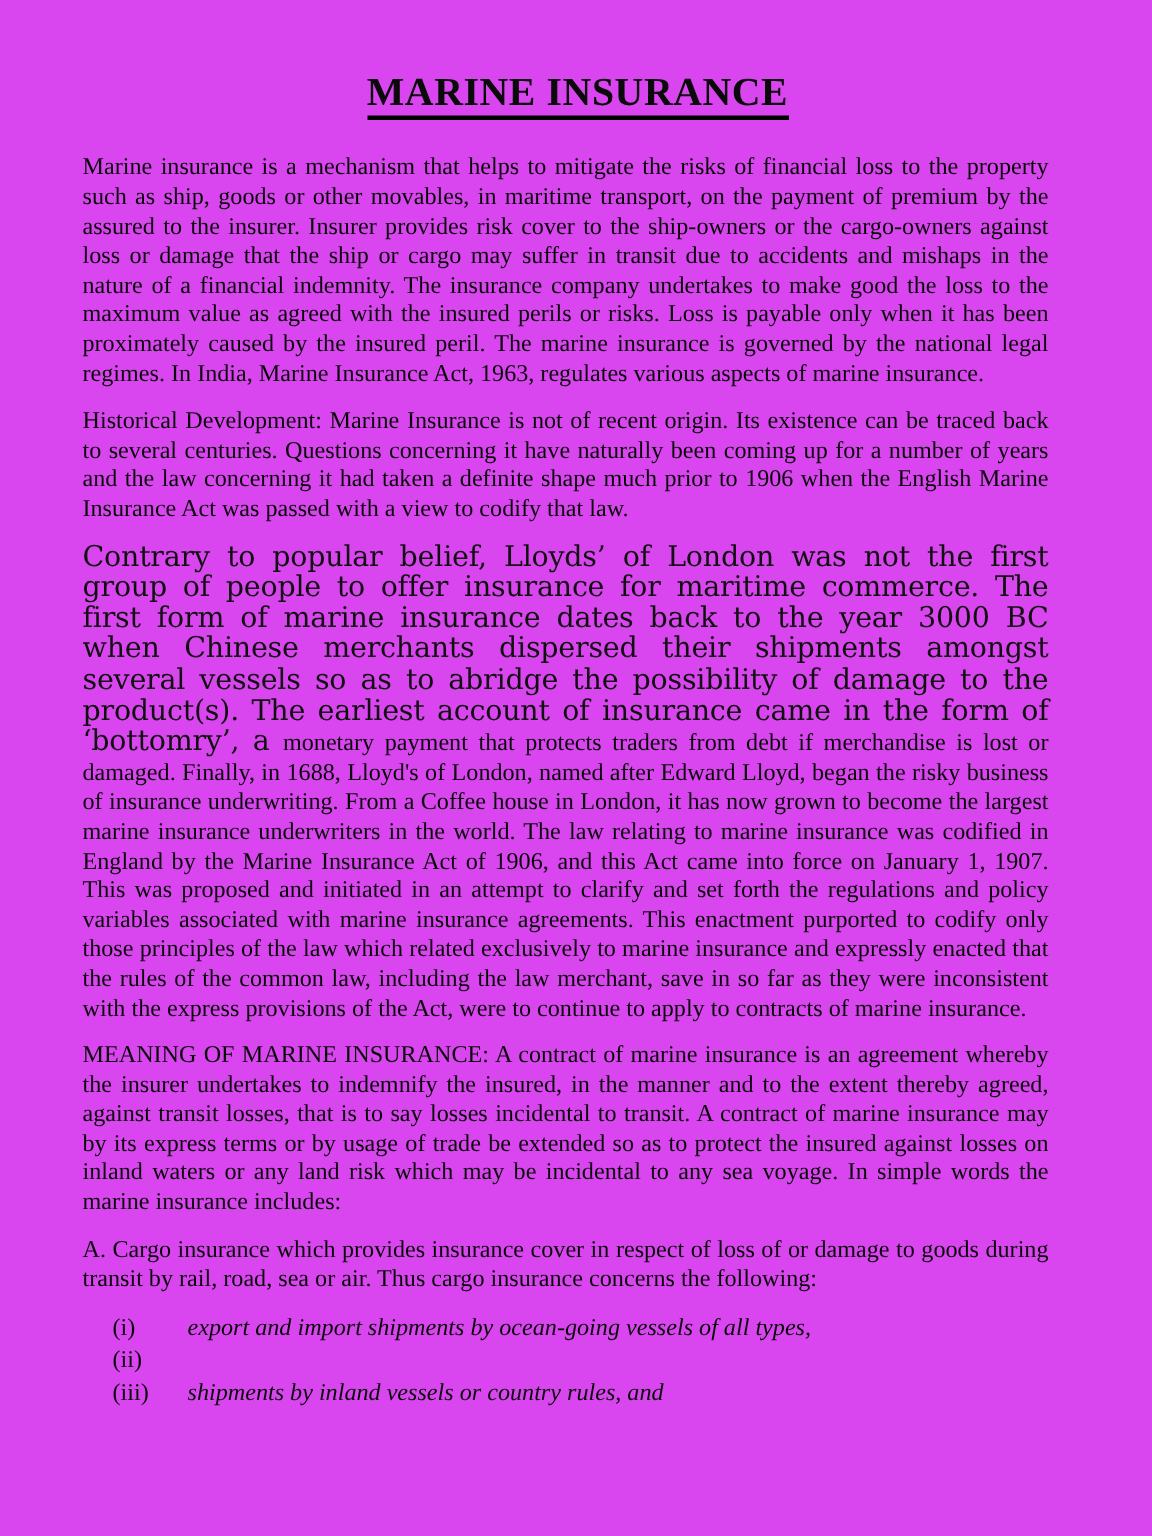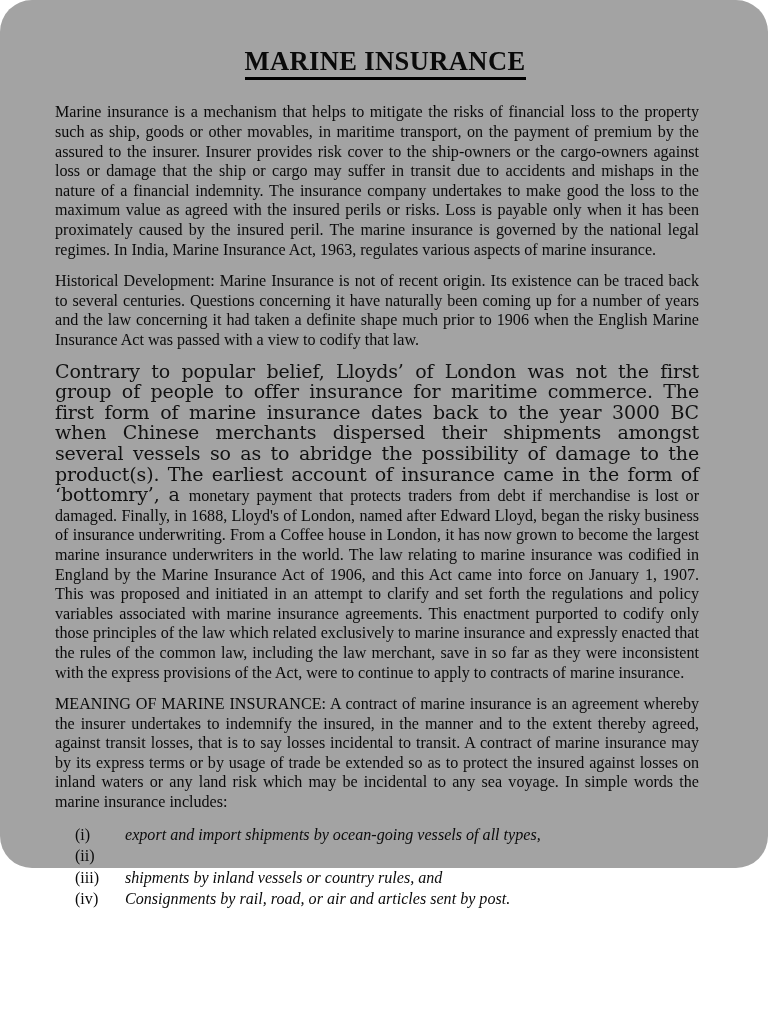--- a/index.html
+++ b/index.html
@@ -12,25 +12,24 @@
     width: 768px;
     height: 1024px;
     overflow: hidden;
     font-family: "Liberation Serif", "DejaVu Serif", serif;
     color: #0a0a0a;
     -webkit-font-smoothing: antialiased;
   }
   .page {
     position: relative;
     width: 768px;
-    height: 868px;
-    background: #a3a3a3;
+    height: 1024px;
+    background: #d946ef;
     box-sizing: border-box;
     padding: 0;
-    border-radius: 32px;
   }
   .content {
     position: absolute;
     left: 55px;
     top: 46px;
     width: 660px;
   }
 
   
   .doc-title {
@@ -103,33 +102,30 @@
     <h1 class="doc-title"><span class="title-text">MARINE INSURANCE</span></h1>
 
     <p class="para"><span>Marine insurance is a mechanism that helps to mitigate the risks of financial loss to the property such as ship, goods or other movables, in maritime transport, on the payment of premium by the assured to the insurer. Insurer provides risk cover to the ship-owners or the cargo-owners against loss or damage that the ship or cargo may suffer in transit due to accidents and mishaps in the nature of a financial indemnity. The insurance company undertakes to make good the loss to the maximum value as agreed with the insured perils or risks. Loss is payable only when it has been proximately caused by the insured peril. The marine insurance is governed by the national legal regimes. In India, Marine Insurance Act, 1963, regulates various aspects of marine insurance.</span></p>
 
     <p class="para"><span class="runin">Historical Development:</span><span> Marine Insurance is not of recent origin. Its existence can be traced back to several centuries. Questions concerning it have naturally been coming up for a number of years and the law concerning it had taken a definite shape much prior to 1906 when the English Marine Insurance Act was passed with a view to codify that law.</span></p>
 
     <p class="para"><span class="alt-face">Contrary to popular belief, Lloyds’ of London was not the first group of people to offer insurance for maritime commerce. The first form of marine insurance dates back to the year 3000 BC  when Chinese merchants dispersed their shipments amongst several vessels so as to abridge the possibility of damage to the product(s). The earliest account of insurance came in the form of ‘bottomry’, a </span><span>monetary payment that protects traders from debt if merchandise is  lost or damaged. Finally, in 1688, Lloyd's of London, named after Edward Lloyd, began the risky business of insurance underwriting. From a Coffee house in London, it has now grown to become the largest marine insurance underwriters in the world. The law relating to marine insurance was codified  in England by the Marine Insurance Act of 1906, and this Act came into force on January 1, 1907. This was proposed and initiated in an attempt to clarify and set forth the regulations and policy variables associated with marine insurance agreements. This enactment purported to codify only those principles of the law which related exclusively to marine insurance and expressly enacted that the rules of the common law, including the law merchant, save in so far as they were inconsistent with the express provisions of the Act, were to continue to apply to contracts of marine insurance.</span></p>
 
     <p class="para"><span class="runin">MEANING OF MARINE INSURANCE:</span><span> A contract of marine insurance is an agreement whereby the insurer undertakes to indemnify the insured, in the manner and to the extent thereby agreed, against transit losses, that is to say losses incidental to transit. A contract of marine insurance may by its express terms or by usage of trade be extended so as to protect the insured against losses on inland waters or any land risk which may be incidental to any sea voyage. In simple words the marine insurance includes:</span></p>
 
+    <p class="para"><span class="runin">A.</span><span> Cargo insurance which provides insurance cover in respect of loss of or damage to goods during transit by rail, road, sea or air. Thus cargo insurance concerns the following:</span></p>
 
     <ul class="roman-list">
       <li>
         <span class="marker">(i)</span>
         <span class="item-text">export and import shipments by ocean-going vessels of all types,</span>
       </li>
       <li>
         <span class="marker">(ii)</span>
       </li>
       <li>
         <span class="marker">(iii)</span>
         <span class="item-text">shipments by inland vessels or country rules, and</span>
       </li>
-      <li>
-        <span class="marker">(iv)</span>
-        <span class="item-text">Consignments by rail, road, or air and articles sent by post.</span>
-      </li>
     </ul>
 
   </div>
 </div>
 
 </body></html>

